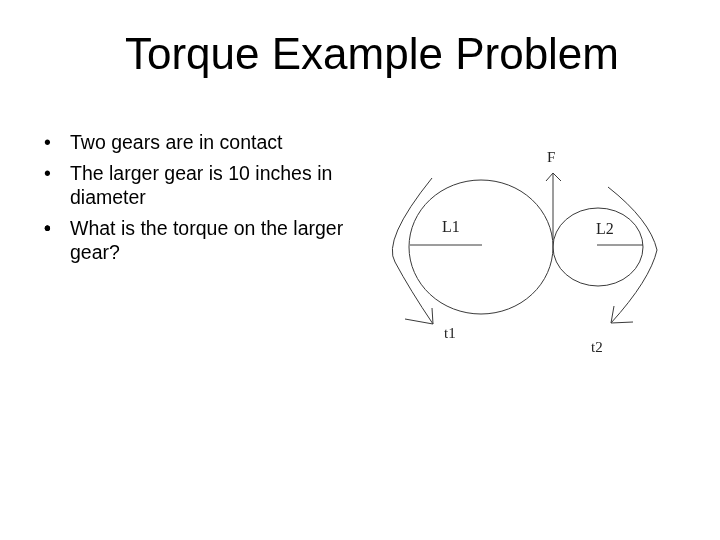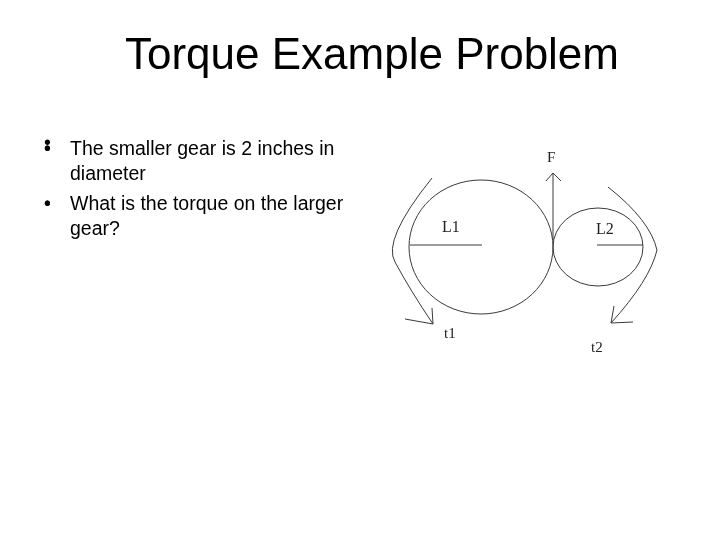--- a/index.html
+++ b/index.html
@@ -12,27 +12,28 @@
     .diagram text { font-family: "Liberation Serif", serif; fill: #222; }
   </style>
 </head>
 <body>
 
 <h1 class="slide-title">Torque Example Problem</h1>
 
 <ul class="bullets">
   <li>
     <span class="dot">•</span>
+    <span>Two gears are in contact</span>
   </li>
   <li>
     <span class="dot">•</span>
+    <span>The larger gear is 10 inches in diameter</span>
   </li>
   <li>
     <span class="dot">•</span>
-    <span>The smaller gear is 2 inches in diameter</span>
   </li>
   <li>
     <span class="dot">•</span>
   </li>
   <li>
     <span class="dot">•</span>
     <span>What is the torque on the larger gear?</span>
   </li>
 </ul>
 

